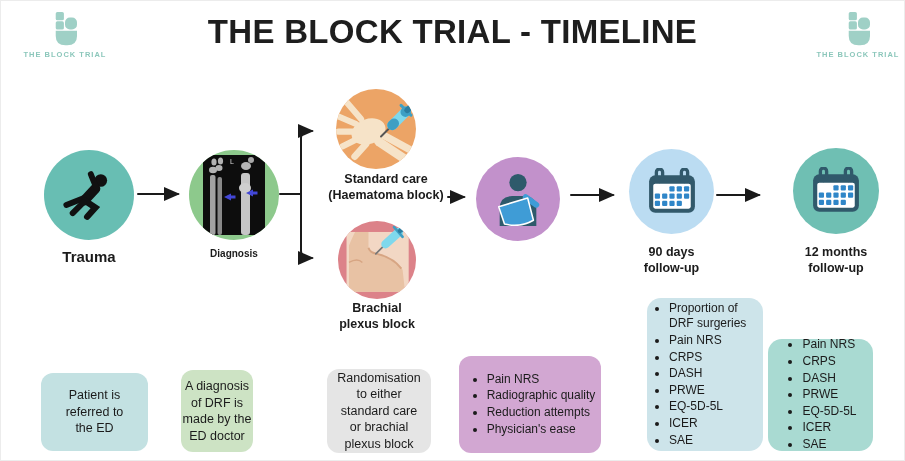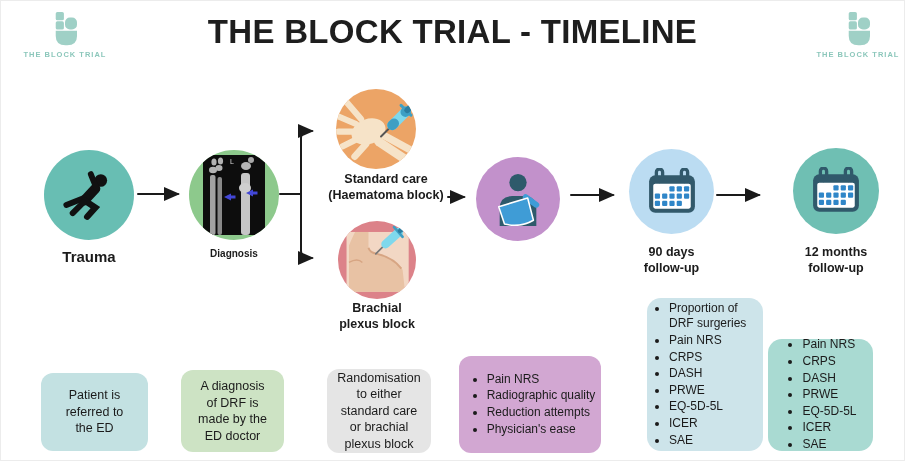--- a/index.html
+++ b/index.html
@@ -53,21 +53,21 @@
     position:absolute;border-radius:12px;box-sizing:border-box;
     display:flex;align-items:center;justify-content:center;
     font-size:12.5px;line-height:1.32;text-align:center;
   }
   .note ul{
     margin:0;padding:0 4px 0 22px;text-align:left;
     font-size:12px;line-height:1.3;list-style:disc;
   }
   .note li{margin:1px 0;}
   .note-referral     {left:40px; top:372px;width:107px;height:78px; background:#C3E1E2;}
-  .note-diagnosis    {left:180px;top:369px;width:103px; height:82px; background:#CDE3C4;}
+  .note-diagnosis    {left:180px;top:369px;width:72px; height:82px; background:#CDE3C4;}
   .note-randomisation{left:326px;top:368px;width:104px;height:84px; background:#e5e5e5;}
   .note-short        {left:458px;top:355px;width:142px;height:97px; background:#D2A7D2;}
   .note-short ul{padding-left:26px;}
   .note-d90          {left:622px;top:297px;width:116px;height:153px;background:#CDE4EA;border-radius:14px;margin-left:24px;}
   .note-m12          {left:767px;top:338px;width:105px;height:112px;background:#A9DAD2;border-radius:14px;}
 </style>
 </head>
 <body>
 
 <div class="canvas">

